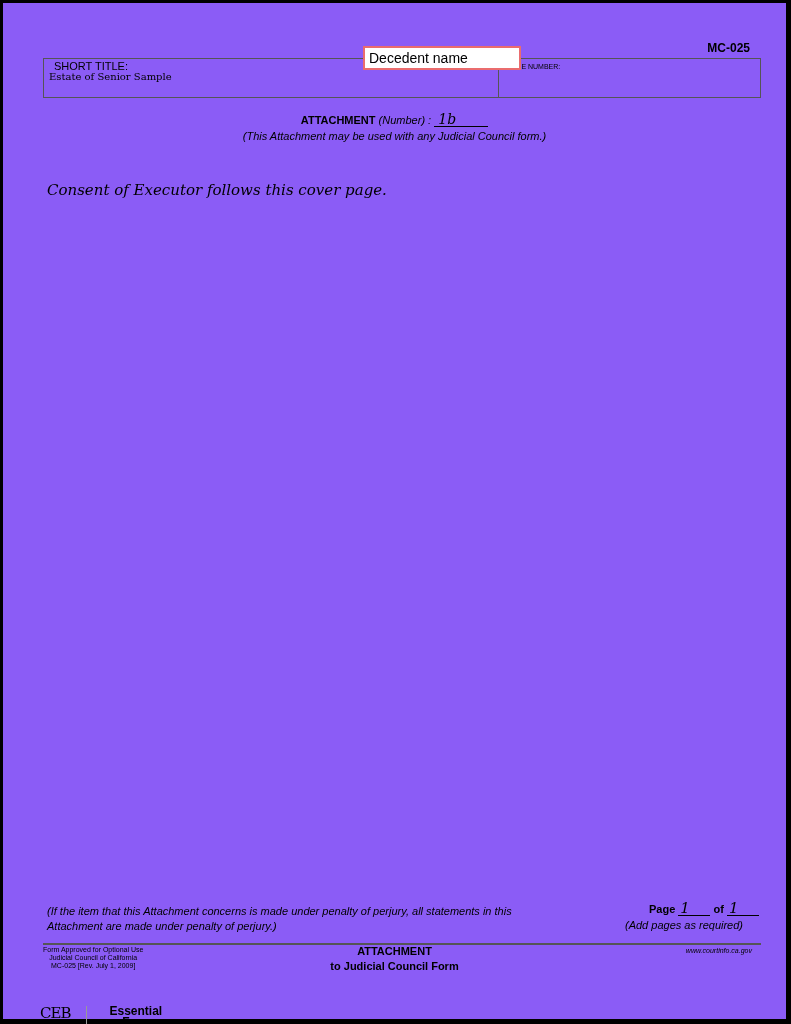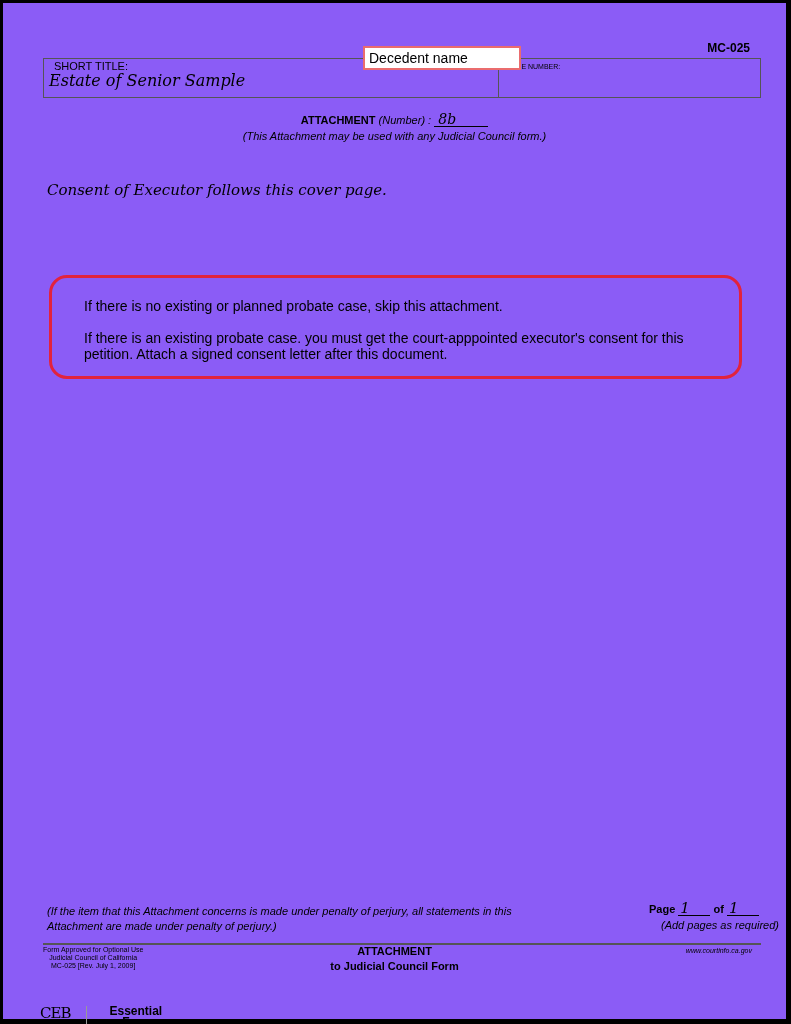--- a/index.html
+++ b/index.html
@@ -14,22 +14,22 @@
     }
     .abs { position: absolute; }
     .form-id { right: 36px; top: 38px; font-weight: bold; font-size: 12px; }
     .header-box {
       left: 40px; top: 55px; width: 718px; height: 40px;
       border: 1px solid #555; box-sizing: border-box;
     }
     .header-divider { left: 495px; top: 55px; width: 1px; height: 40px; background: #555; }
     .short-title-label { left: 51px; top: 57px; font-size: 11px; }
     .short-title-value {
-      left: 46px; top: 68px; font-size: 16px;
-      font-family: "DejaVu Serif", serif; font-style: italic;
+      left: 46px; top: 68px; font-size: 10px;
+      font-family: "DejaVu Serif", serif; 
     }
     .case-label { left: 504px; top: 60px; font-size: 7px; }
     .callout {
       left: 360px; top: 43px; width: 158px; height: 24px;
       border: 2px solid #ea6c6e; box-sizing: border-box; background: #fff;
       font-size: 14px; padding: 2px 0 0 4px;
     }
     .attach-line { left: 0; width: 783px; top: 110px; text-align: center; font-size: 11px; }
     .attach-line b { font-weight: bold; }
     .attach-num {
@@ -49,21 +49,21 @@
     .notice p { margin: 0; position: absolute; left: 32px; right: 10px; font-size: 14px; line-height: 16px; }
     .notice .p1 { top: 20px; }
     .notice .p2 { top: 52px; }
     .perjury { left: 44px; top: 901px; width: 520px; font-size: 11px; font-style: italic; line-height: 15px; }
     .page-count { left: 646px; top: 899px; font-size: 11px; font-weight: bold; }
     .page-count .hw {
       display: inline-block; width: 30px; border-bottom: 1px solid #000;
       font-family: "DejaVu Serif", serif; font-style: italic; font-weight: normal;
       font-size: 15px; line-height: 13px; padding-left: 2px;
     }
-    .page-add { left: 622px; top: 916px; font-size: 11px; font-style: italic; margin-left: 36px; }
+    .page-add { left: 622px; top: 916px; font-size: 11px; font-style: italic; }
     .footer-rule { left: 40px; top: 940px; width: 718px; height: 2px; background: #555; }
     .footer-left { left: 40px; top: 943px; font-size: 7px; line-height: 8px; text-align: center; }
     .footer-center { left: 0; width: 783px; top: 941px; text-align: center; font-size: 11px; font-weight: bold; line-height: 15px; }
     .footer-right { right: 34px; top: 944px; font-size: 7px; font-style: italic; }
     .logo { left: 37px; top: 972px; display: flex; align-items: center; gap: 16px; margin-top: 31px; }
     .logo .ceb { font-family: "DejaVu Serif", serif; font-size: 15px; line-height: 13px; letter-spacing: -1px; }
     .logo .ceb-sub { font-size: 7px; font-weight: bold; }
     .logo .sep { width: 1px; height: 22px; background: #999; }
     .logo .ess { font-weight: bold; font-size: 12px; line-height: 11px; padding-left: 6px; }
   </style>
@@ -76,30 +76,26 @@
   <div class="abs header-box"></div>
   <div class="abs header-divider"></div>
   <div class="abs short-title-label">SHORT TITLE:</div>
   <div class="abs short-title-value">Estate of Senior Sample</div>
   <div class="abs case-label">CASE NUMBER:</div>
   <div class="abs callout">Decedent name</div>
 
   <div class="abs attach-line">
     <b>ATTACHMENT</b>
     <i>(Number) :</i>
-    <span class="attach-num">8b</span>
+    <span class="attach-num">1b</span>
   </div>
   <div class="abs consent">Consent of Executor follows this cover page.</div>
 
   <div class="abs attach-sub">(This Attachment may be used with any Judicial Council form.)</div>
 
-  <div class="abs notice">
-    <p class="p1">If there is no existing or planned probate case,  skip this attachment.</p>
-    <p class="p2">If there is an existing probate case. you must get the court-apppointed  executor's consent for this petition. Attach a signed consent letter after this document.</p>
-  </div>
 
   <div class="abs perjury">(If the item that this Attachment concerns is made under penalty of perjury, all statements in this Attachment are made under penalty of perjury.)</div>
   <div class="abs page-count">
     <span>Page</span>
     <span class="hw">1</span>
     <span>of</span>
     <span class="hw">1</span>
   </div>
   <div class="abs page-add">(Add pages as required)</div>
 

